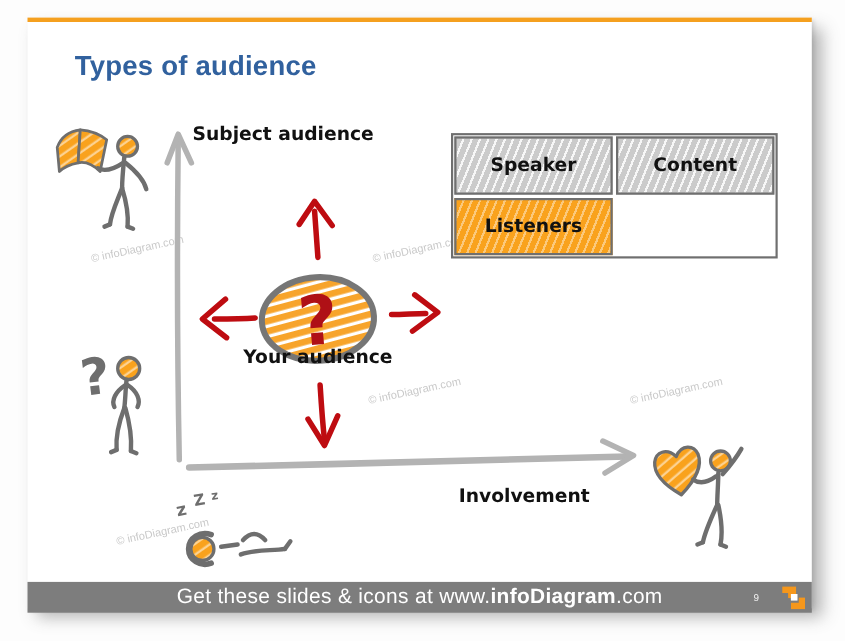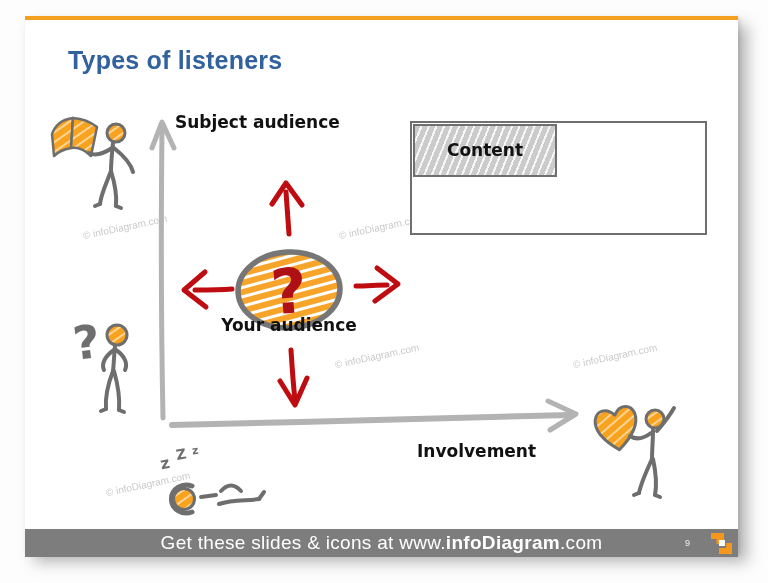--- a/index.html
+++ b/index.html
@@ -76,21 +76,21 @@
     position:absolute;right:1px;bottom:1px;width:13px;height:11px;background:#F5971C;
     clip-path:polygon(0 45%,55% 45%,55% 0,100% 0,100% 100%,0 100%);
   }
   .logo .dot{position:absolute;left:9px;top:8px;width:6px;height:6px;background:#fff;}
 </style>
 </head>
 <body>
 
 <div class="card">
 
-  <h1 class="title">Types of listeners</h1>
+  <h1 class="title">Types of audience</h1>
 
   <div class="wm" style="left:100px;top:207px;">© infoDiagram.com</div>
   <div class="wm" style="left:356px;top:207px;">© infoDiagram.com</div>
   <div class="wm" style="left:352px;top:336px;">© infoDiagram.com</div>
   <div class="wm" style="left:590px;top:336px;">© infoDiagram.com</div>
   <div class="wm" style="left:123px;top:464px;">© infoDiagram.com</div>
 
   <svg class="diagram-svg" width="713" height="509" viewBox="0 0 713 509">
     <defs>
       <pattern id="scribO" patternUnits="userSpaceOnUse" width="10" height="9" patternTransform="rotate(-12)">
@@ -185,21 +185,23 @@
       <path d="M48,91 L43,93" stroke-width="4"></path>
       <path d="M64,93 L69,95" stroke-width="4"></path>
     </g>
   </svg>
 
   <div class="dlabel ylabel">Subject audience</div>
   <div class="dlabel xlabel">Involvement</div>
   <div class="dlabel audience">Your audience</div>
 
   <div class="matrix">
+    <div class="cell gray">Speaker</div>
     <div class="cell gray">Content</div>
+    <div class="cell orange">Listeners</div>
   </div>
 
   <div class="footer">
     <div class="footer-text">
       <span>Get these slides &amp; icons at www.</span><span class="b">infoDiagram</span><span>.com</span>
     </div>
     <div class="pagenum">9</div>
     <div class="logo">
       <div class="tl"></div>
       <div class="br"></div>

